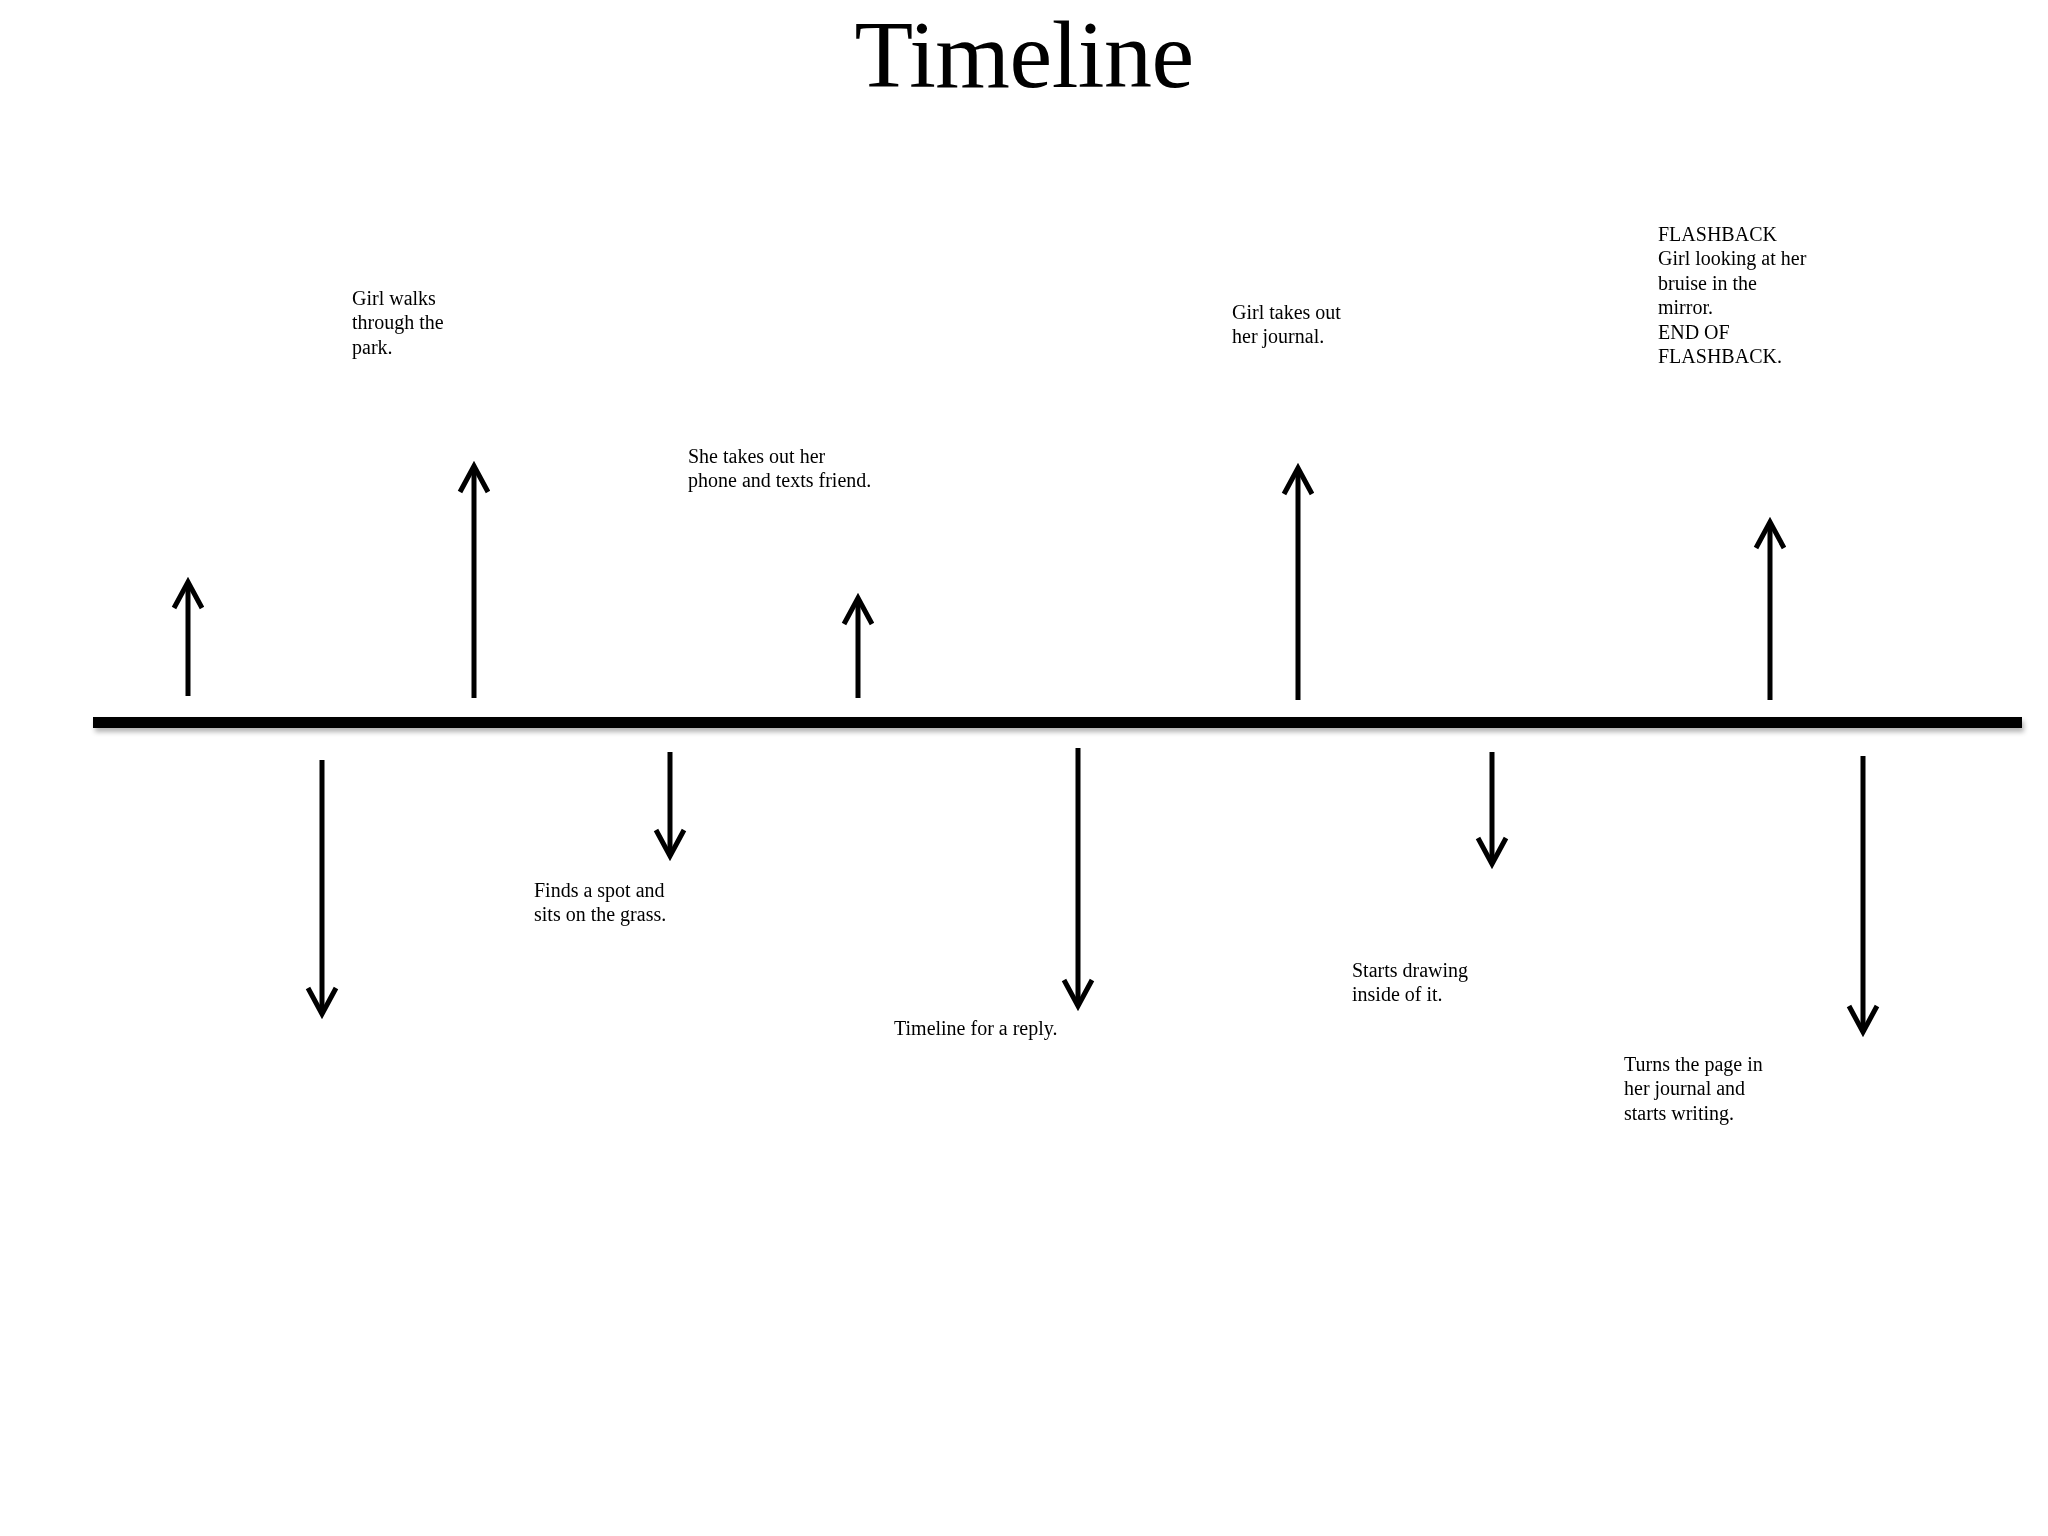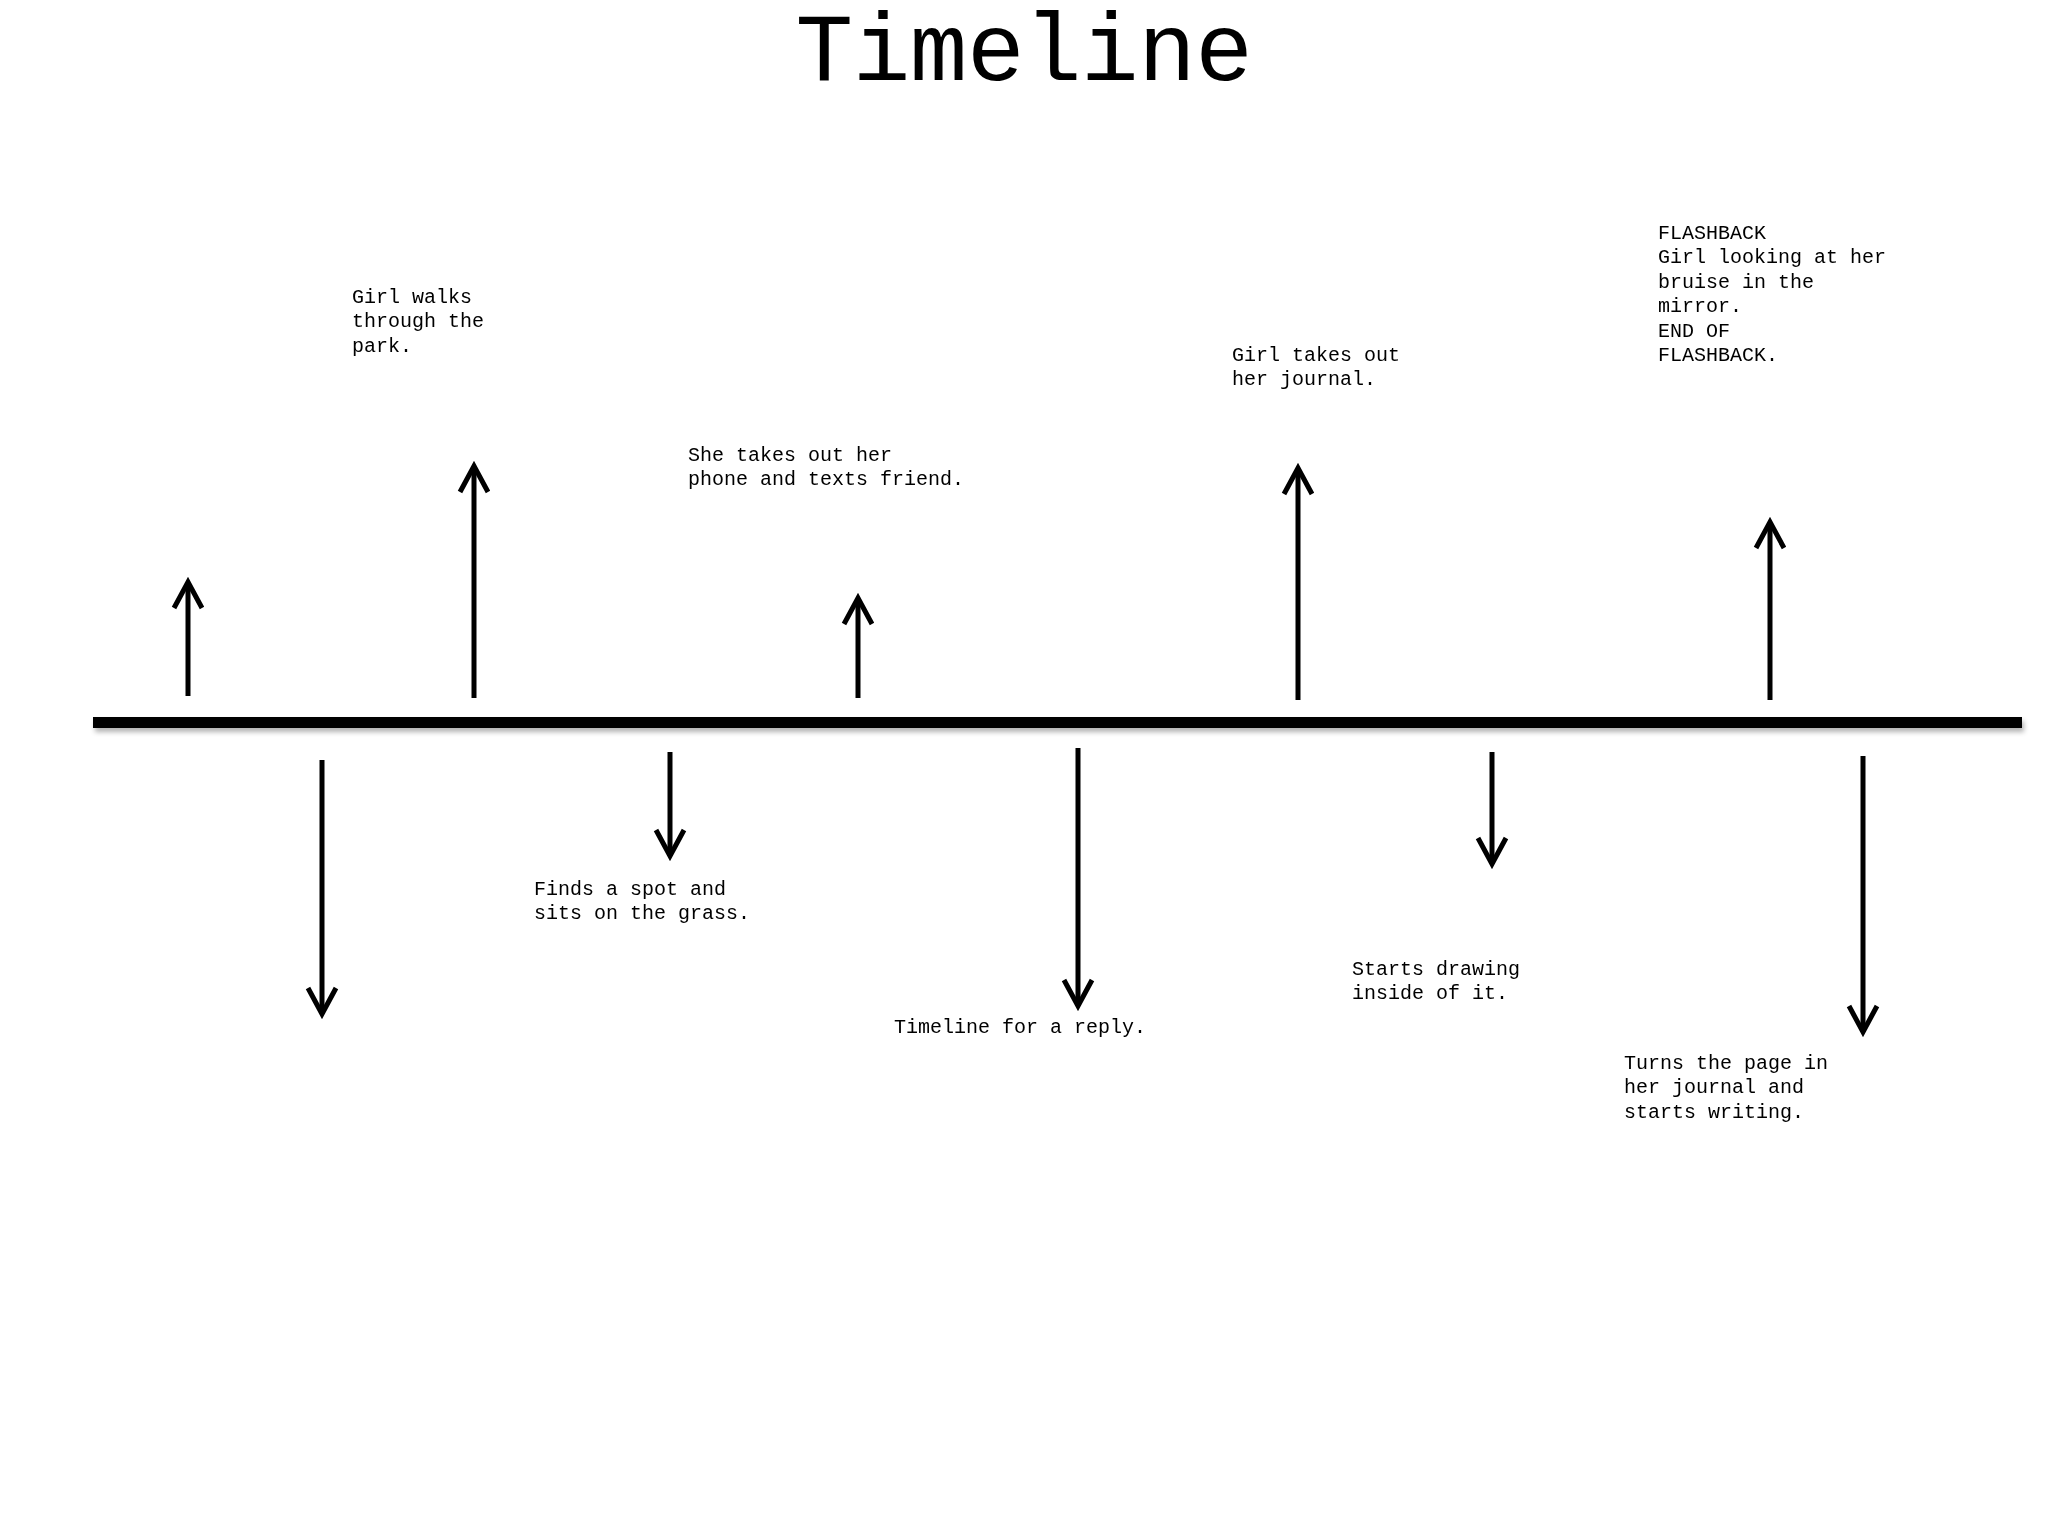--- a/index.html
+++ b/index.html
@@ -6,21 +6,21 @@
     margin: 0;
     padding: 0;
     background: #ffffff;
   }
   #canvas {
     position: relative;
     width: 2048px;
     height: 1232px;
     background: #ffffff;
     overflow: hidden;
-    font-family: Liberation Mono, monospace;
+    font-family: Liberation Serif, serif;
     color: #000000;
   }
   #page-title {
     position: absolute;
     top: 2px;
     left: 0;
     width: 2048px;
     text-align: center;
     font-size: 96px;
     font-weight: 400;
@@ -82,21 +82,21 @@
 
   <div class="event-label" style="left:688px; top:444px; width:430px;">She takes out her
 phone and texts friend.</div>
   <div class="arrow" style="left:838px; top:594px;">
     <svg width="40" height="108" viewBox="0 0 40 108">
       <line x1="20" y1="104" x2="20" y2="6" stroke-width="5"></line>
       <polyline points="6,30 20,4 34,30" stroke-width="5"></polyline>
     </svg>
   </div>
 
-  <div class="event-label" style="left:1232px; top:300px; width:290px;margin-top:44px;">Girl takes out
+  <div class="event-label" style="left:1232px; top:300px; width:290px;">Girl takes out
 her journal.</div>
   <div class="arrow" style="left:1278px; top:464px;">
     <svg width="40" height="240" viewBox="0 0 40 240">
       <line x1="20" y1="236" x2="20" y2="6" stroke-width="5"></line>
       <polyline points="6,30 20,4 34,30" stroke-width="5"></polyline>
     </svg>
   </div>
 
   <div class="event-label" style="left:1658px; top:222px; width:330px;">FLASHBACK
 Girl looking at her

